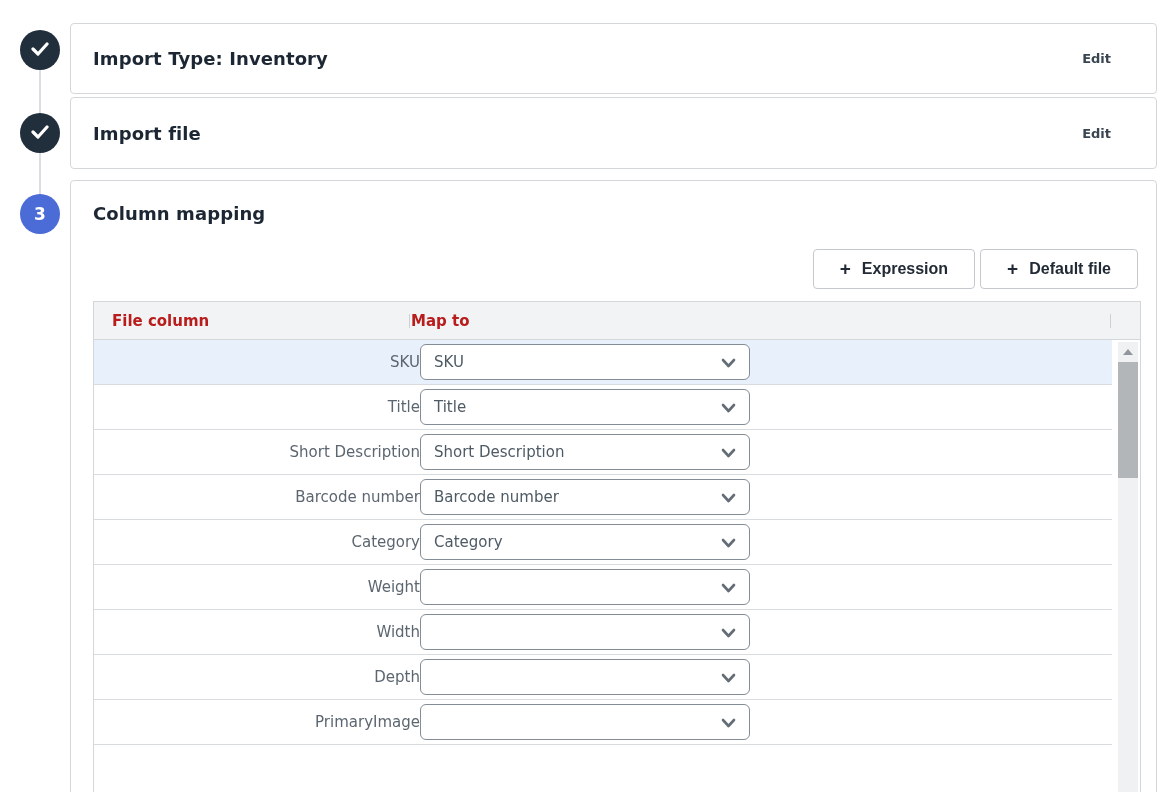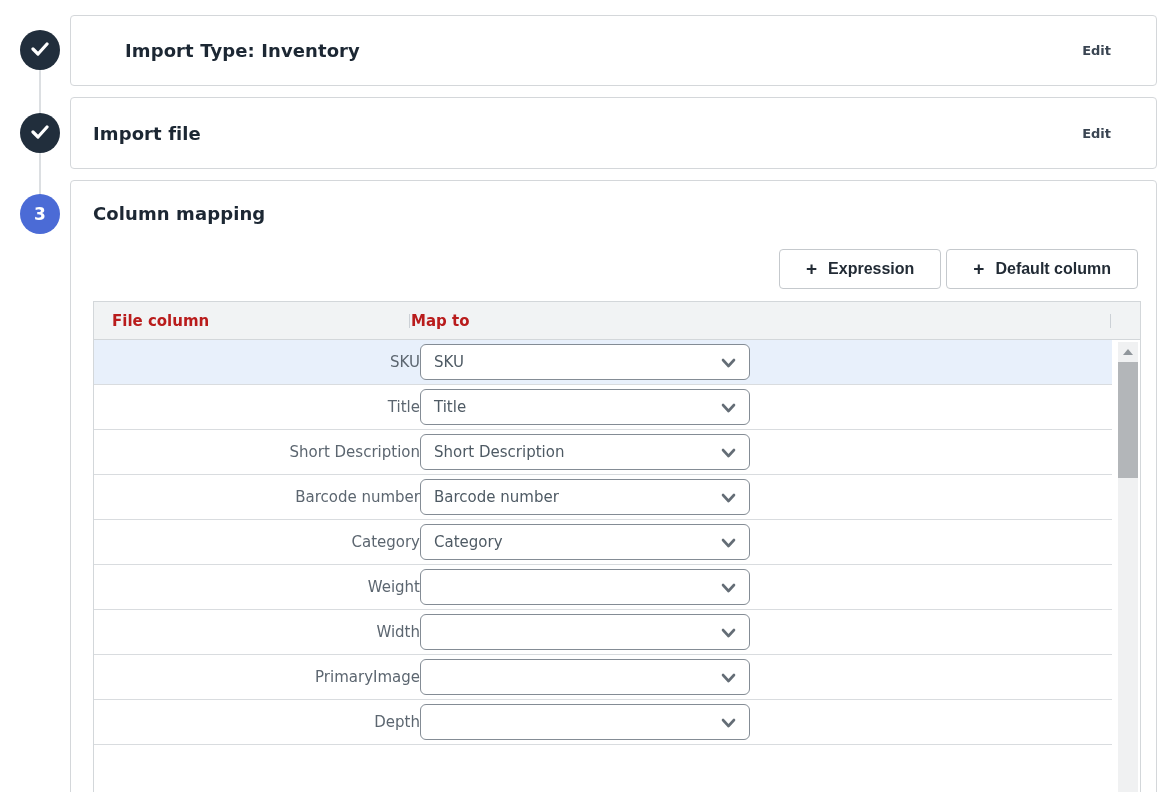--- a/index.html
+++ b/index.html
@@ -23,21 +23,21 @@
   .badge.blue { background: #4b6bd6; color: #fff; font-size: 17px; font-weight: 700; }
   .badge-1 { top: 30px; }
   .badge-2 { top: 113px; }
   .badge-3 { top: 194px; }
 
   
   .card {
     position: absolute; left: 70px; width: 1087px;
     background: #fff; border: 1px solid #d4d7da; border-radius: 4px;
   }
-  .card-1 { top: 15px; height: 71px; padding-left: 32px; }
+  .card-1 { top: 23px; height: 71px; }
   .card-2 { top: 97px; height: 72px; }
   .card-3 { top: 180px; height: 640px; }
 
   .card-row {
     height: 100%; display: flex; align-items: center; justify-content: space-between;
     padding: 0 45px 0 22px;
   }
   .card-title { font-size: 18px; font-weight: 600; color: #1c2733; letter-spacing: 0.1px; }
   .edit-link { font-size: 13px; font-weight: 600; color: #3a4552; cursor: pointer; }
 
@@ -143,21 +143,21 @@
   <div class="card card-3">
     <span class="card-title">Column mapping</span>
 
     <div class="toolbar">
       <button class="btn">
         <span class="plus">+</span>
         <span>Expression</span>
       </button>
       <button class="btn">
         <span class="plus">+</span>
-        <span>Default column</span>
+        <span>Default file</span>
       </button>
     </div>
 
     <div class="mapping-table">
       <div class="thead">
         <span class="th th-1">File column</span>
         <span class="col-sep sep-1"></span>
         <span class="th th-2">Map to</span>
         <span class="col-sep sep-2"></span>
       </div>
@@ -257,35 +257,35 @@
       <span>
         <svg width="15" height="10" viewBox="0 0 15 10">
                   <polyline points="2,2 7.5,8 13,2" fill="none" stroke="#646d76" stroke-width="2.6" stroke-linecap="round" stroke-linejoin="round"></polyline>
                 </svg>
       </span>
     </div>
   </div>
 
   <div class="trow">
     <div class="cell-label">
+      <span>Depth</span>
+    </div>
+    <div class="dropdown">
+      <span class="dd-value"></span>
+      <span>
+        <svg width="15" height="10" viewBox="0 0 15 10">
+                  <polyline points="2,2 7.5,8 13,2" fill="none" stroke="#646d76" stroke-width="2.6" stroke-linecap="round" stroke-linejoin="round"></polyline>
+                </svg>
+      </span>
+    </div>
+  </div>
+
+  <div class="trow">
+    <div class="cell-label">
       <span>PrimaryImage</span>
-    </div>
-    <div class="dropdown">
-      <span class="dd-value"></span>
-      <span>
-        <svg width="15" height="10" viewBox="0 0 15 10">
-                  <polyline points="2,2 7.5,8 13,2" fill="none" stroke="#646d76" stroke-width="2.6" stroke-linecap="round" stroke-linejoin="round"></polyline>
-                </svg>
-      </span>
-    </div>
-  </div>
-
-  <div class="trow">
-    <div class="cell-label">
-      <span>Depth</span>
     </div>
     <div class="dropdown">
       <span class="dd-value"></span>
       <span>
         <svg width="15" height="10" viewBox="0 0 15 10">
                   <polyline points="2,2 7.5,8 13,2" fill="none" stroke="#646d76" stroke-width="2.6" stroke-linecap="round" stroke-linejoin="round"></polyline>
                 </svg>
       </span>
     </div>
   </div>

